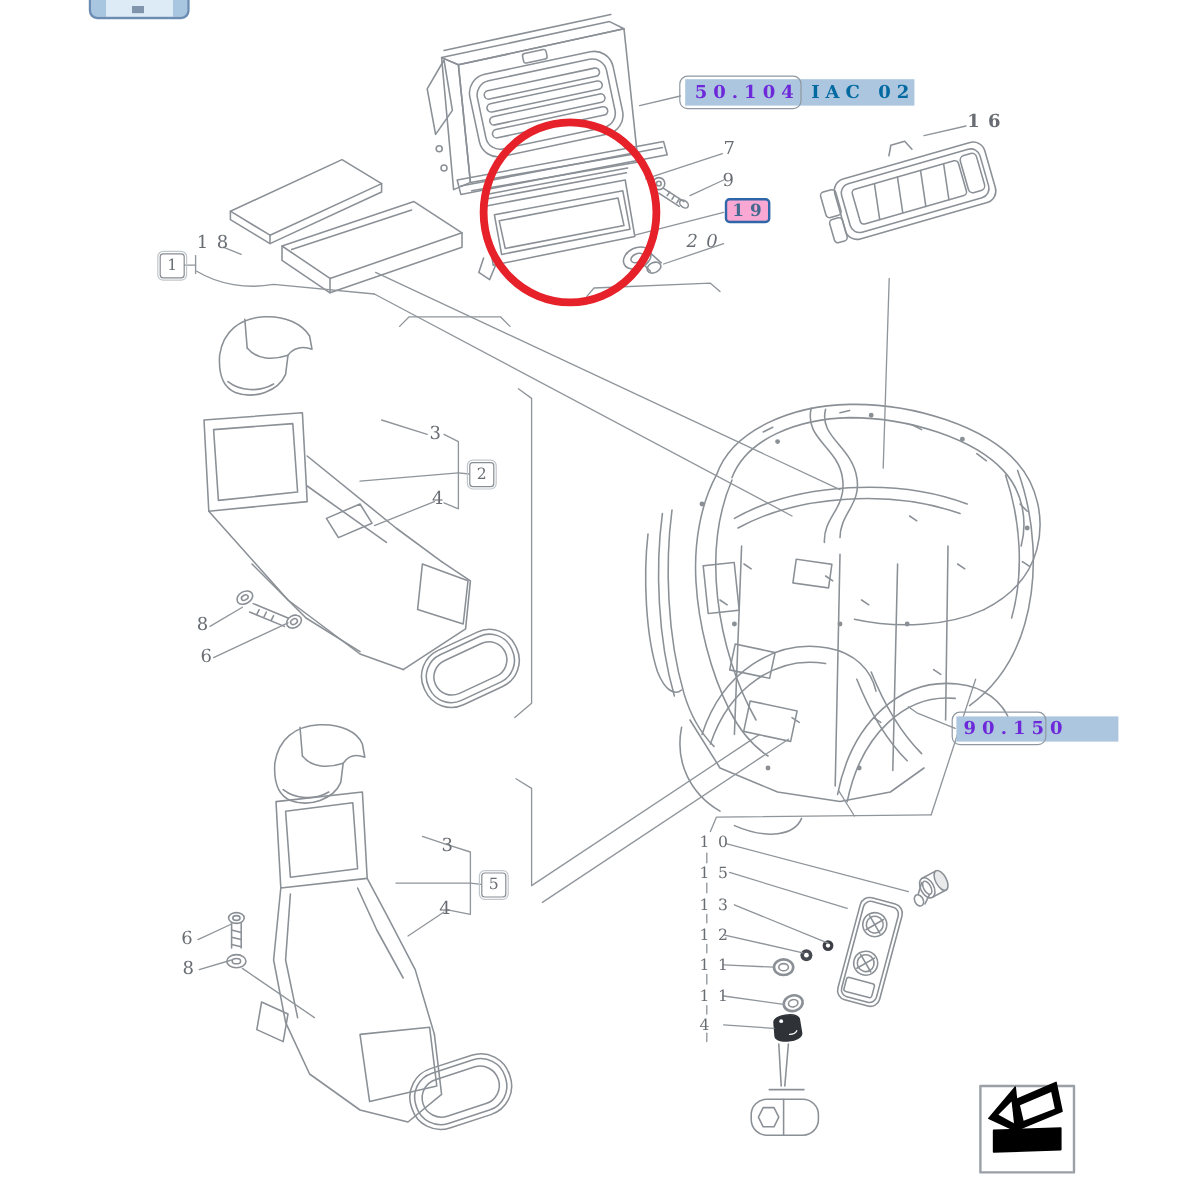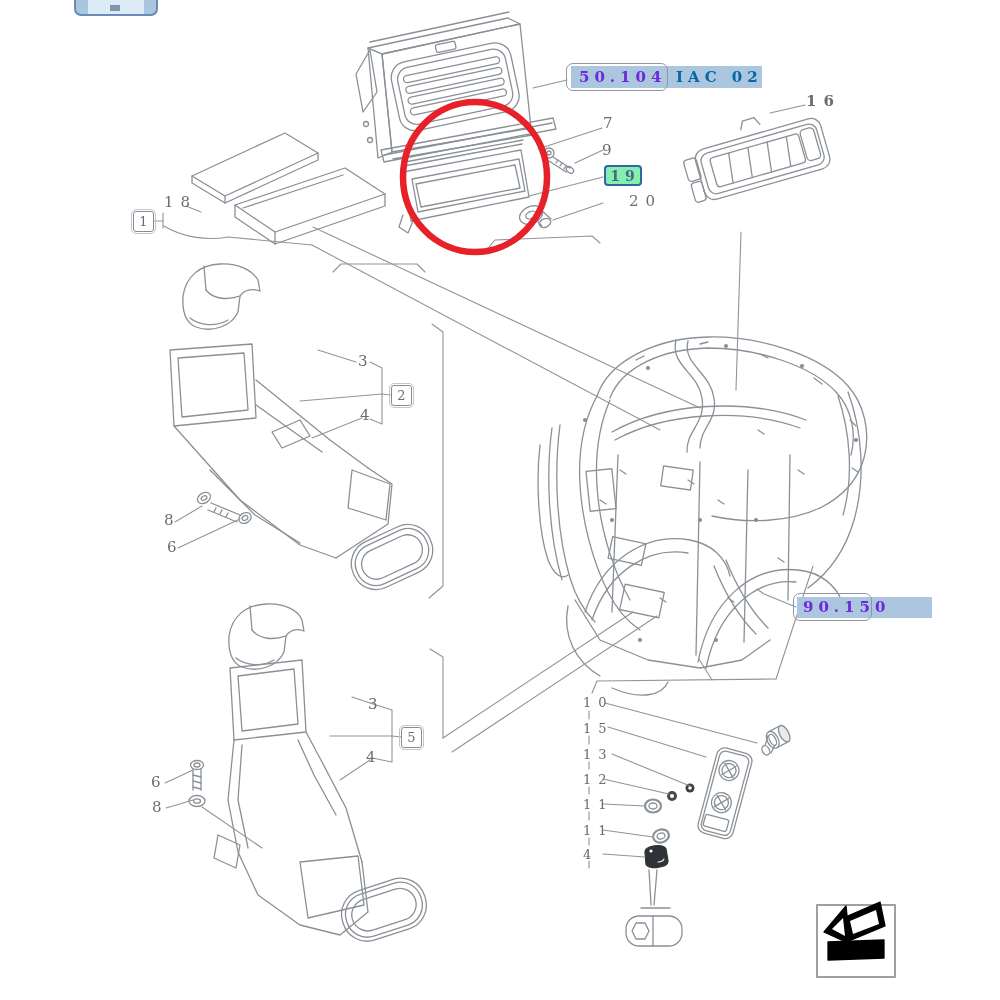--- a/index.html
+++ b/index.html
@@ -4,21 +4,21 @@
 <style>
   html,body{margin:0;padding:0;background:#fff;}
   .stage{position:relative;width:1000px;height:1000px;background:#ffffff;overflow:hidden;
          font-family:"DejaVu Serif",serif;}
   .stage svg{position:absolute;left:0;top:0;}
   .co{position:absolute;font-size:15px;color:#686d73;letter-spacing:1px;line-height:15px;}
   .sp{letter-spacing:7px;}
   .fig{position:absolute;width:19px;height:19px;border:1.3px solid #878c92;border-radius:3px;
        outline:1px solid #c2c7cc;outline-offset:1px;background:#fff;
        display:flex;align-items:center;justify-content:center;font-size:13px;color:#686d73;}
-  .sel{position:absolute;left:604px;top:165px;width:30px;height:17px;background:#86efac;
+  .sel{position:absolute;left:604px;top:165px;width:30px;height:17px;background:#f9a8d4;
        border:2.5px solid #2f66a8;border-radius:4px;color:#44698f;font-weight:bold;
        font-size:14px;letter-spacing:5px;display:flex;align-items:center;justify-content:center;
        padding-left:4px;}
   .hlbar{position:absolute;background:#abc6de;}
   .hlout{position:absolute;border:1.6px solid #8f98a1;border-radius:7px;}
   .hltxt{position:absolute;font-size:15px;font-weight:bold;color:#6d28d9;letter-spacing:5px;
          white-space:nowrap;line-height:15px;}
   .lrow{position:absolute;left:583px;font-size:13px;color:#686d73;letter-spacing:7px;line-height:15px;}
   .pbtn{position:absolute;left:74px;top:-17px;width:80px;height:29px;border:2px solid #6b8cb3;
         border-radius:7px;background:linear-gradient(90deg,#a9c6e0 0 12px,#dcebf6 12px 68px,#a9c6e0 68px);}
@@ -372,21 +372,21 @@
 <div class="hltxt" style="left:676px;top:70px;color:#0369a1;">IAC 02</div>
 
 <div class="hlbar" style="left:797px;top:597px;width:135px;height:21px;"></div>
 <div class="hlout" style="left:793px;top:593px;width:77px;height:26px;"></div>
 <div class="hltxt" style="left:803px;top:600px;">90.150</div>
 
 <div class="sel">19</div>
 
 <div class="co" style="left:603px;top:116px;">7</div>
 <div class="co" style="left:602px;top:143px;">9</div>
-<div class="co sp" style="left:629px;top:194px;">20</div>
+<div class="co sp" style="left:572px;top:194px;font-style:italic;">20</div>
 <div class="co sp" style="left:806px;top:94px;font-weight:bold;">16</div>
 <div class="co sp" style="left:164px;top:195px;">18</div>
 
 <div class="fig" style="left:133px;top:211px;">1</div>
 <div class="fig" style="left:391px;top:385px;">2</div>
 <div class="fig" style="left:401px;top:727px;">5</div>
 
 <div class="co" style="left:358px;top:354px;">3</div>
 <div class="co" style="left:360px;top:408px;">4</div>
 <div class="co" style="left:164px;top:513px;">8</div>

